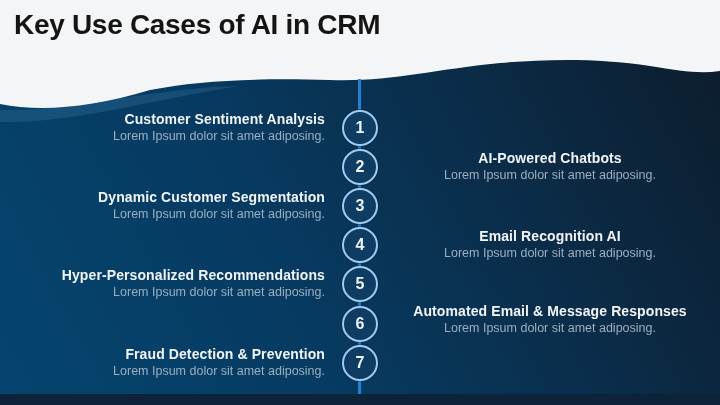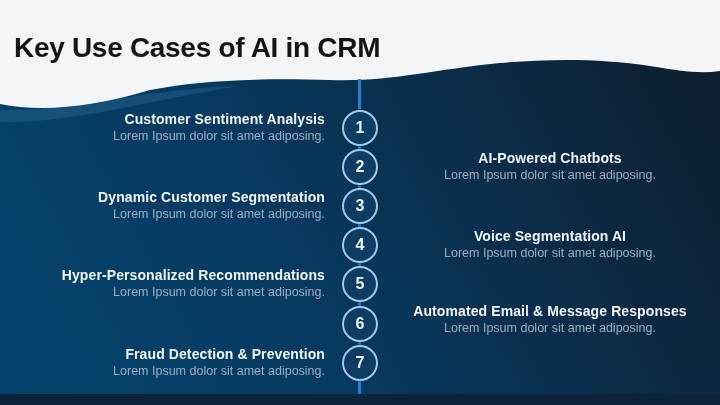--- a/index.html
+++ b/index.html
@@ -3,21 +3,21 @@
 <meta charset="utf-8">
 <style>
   html,body{margin:0;padding:0;background:#222;}
   .slide{
     position:relative;width:720px;height:405px;overflow:hidden;
     font-family:"Liberation Sans", sans-serif;
     background:linear-gradient(62deg,#05456f 0%,#073a61 38%,#0b2b46 70%,#0d1b2b 100%);
   }
   .header-wave{position:absolute;top:0;left:0;width:720px;height:130px;pointer-events:none;}
   .slide-title{
-    position:absolute;top:32px;left:14px;z-index:3;
+    position:absolute;top:9px;left:14px;z-index:3;
     font-size:28px;font-weight:700;letter-spacing:-0.3px;color:#141414;
   }
   .footer-bar{position:absolute;left:0;right:0;bottom:0;height:11px;background:#0c2339;z-index:1;}
   .timeline-line{position:absolute;left:358px;top:79px;bottom:10px;width:3px;background:#2281d4;z-index:1;}
   .step-circle{
     position:absolute;left:342px;width:32px;height:32px;margin-top:-18px;
     border-radius:50%;border:2px solid #9fcbee;background:#0e3c63;
     display:flex;align-items:center;justify-content:center;z-index:2;
     box-shadow:0 0 0 1px rgba(8,30,50,.35);
   }
@@ -79,21 +79,21 @@
   <div class="item left" style="top:363px">
     <div class="item-title">Fraud Detection &amp; Prevention</div>
     <div class="item-sub">Lorem Ipsum dolor sit amet adiposing.</div>
   </div>
 
   <div class="item right" style="top:167px">
     <div class="item-title">AI-Powered Chatbots</div>
     <div class="item-sub">Lorem Ipsum dolor sit amet adiposing.</div>
   </div>
   <div class="item right" style="top:245px">
-    <div class="item-title">Voice Segmentation AI</div>
+    <div class="item-title">Email Recognition AI</div>
     <div class="item-sub">Lorem Ipsum dolor sit amet adiposing.</div>
   </div>
   <div class="item right" style="top:320px">
     <div class="item-title">Automated Email &amp; Message Responses</div>
     <div class="item-sub">Lorem Ipsum dolor sit amet adiposing.</div>
   </div>
 
   <div class="footer-bar"></div>
 </div>
 

